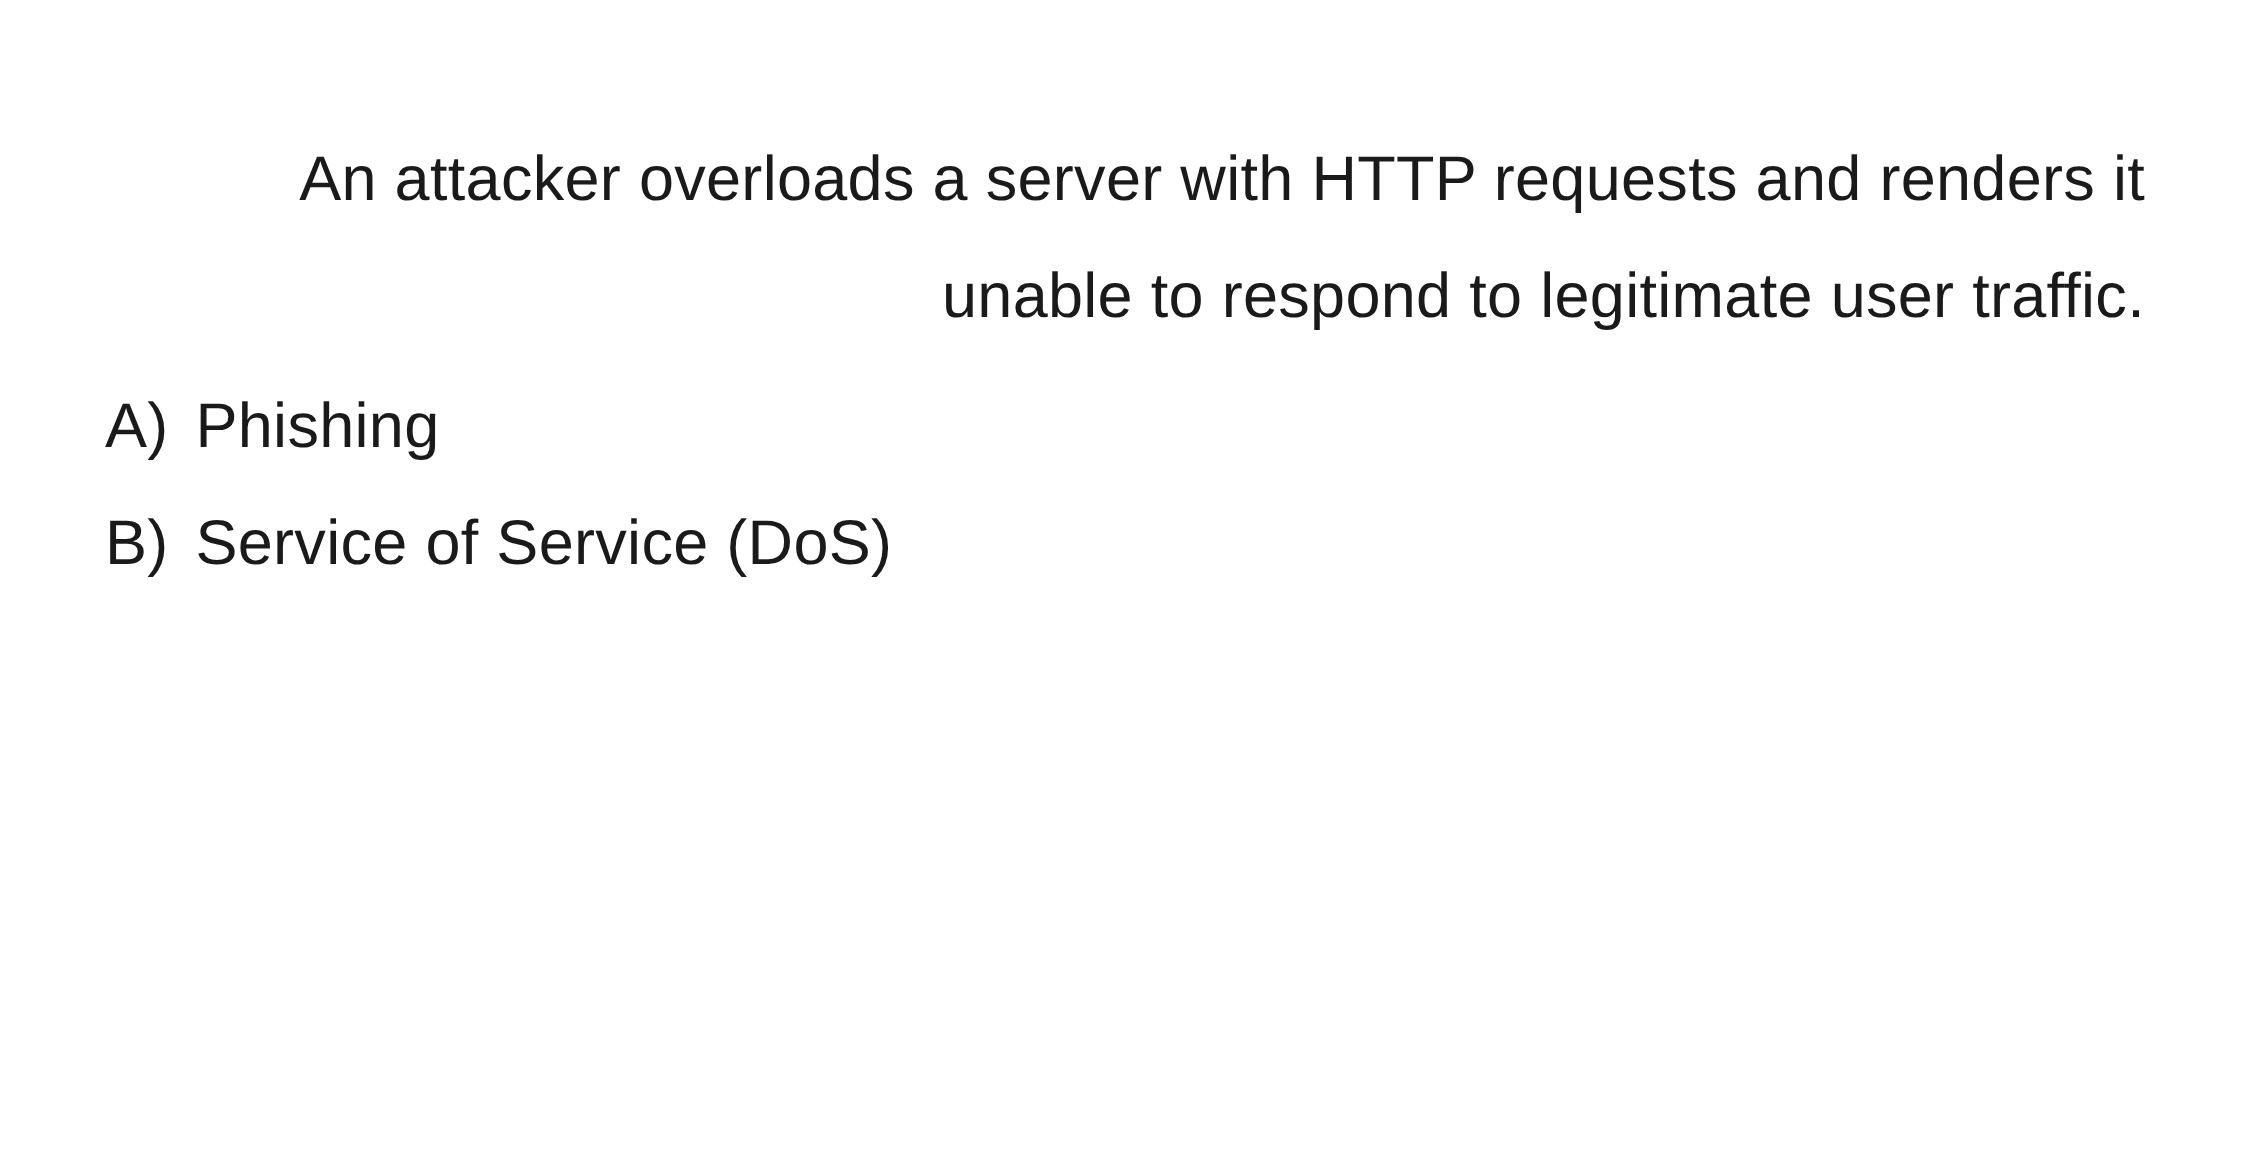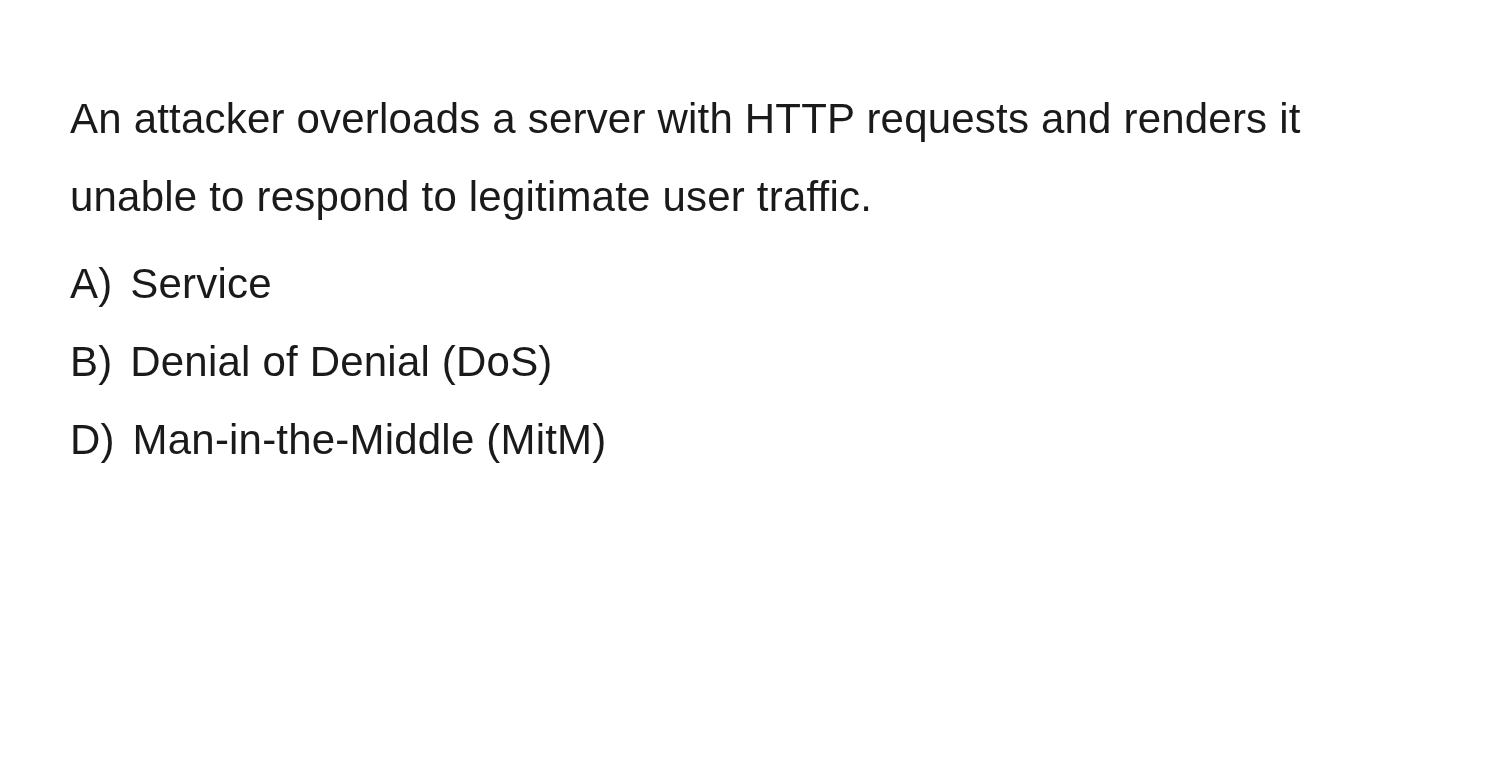--- a/index.html
+++ b/index.html
@@ -13,20 +13,21 @@
       background: #ffffff;
       font-family: -apple-system, BlinkMacSystemFont, "Segoe UI", Helvetica, Arial, sans-serif;
       padding: 80px 70px;
       color: #1a1a1a;
     }
     .question-text {
       font-size: 42px;
       line-height: 1.85;
       font-weight: 400;
       letter-spacing: 0.2px;
+      text-align: right;
     }
     .options {
       margin-top: 10px;
     }
     .option {
       font-size: 42px;
       line-height: 1.85;
       font-weight: 400;
       letter-spacing: 0.2px;
     }
@@ -39,23 +40,19 @@
     }
   </style>
 </head>
 <body>
 
 <div class="question-text">An attacker overloads a server with HTTP requests and renders it unable to respond to legitimate user traffic.</div>
 
 <div class="options">
   <div class="option">
     <span class="option-label">A)</span>
-    <span class="option-text">Service</span>
+    <span class="option-text">Phishing</span>
   </div>
   <div class="option">
     <span class="option-label">B)</span>
-    <span class="option-text">Denial of Denial (DoS)</span>
-  </div>
-  <div class="option">
-    <span class="option-label">D)</span>
-    <span class="option-text">Man-in-the-Middle (MitM)</span>
+    <span class="option-text">Service of Service (DoS)</span>
   </div>
 </div>
 
 </body></html>

